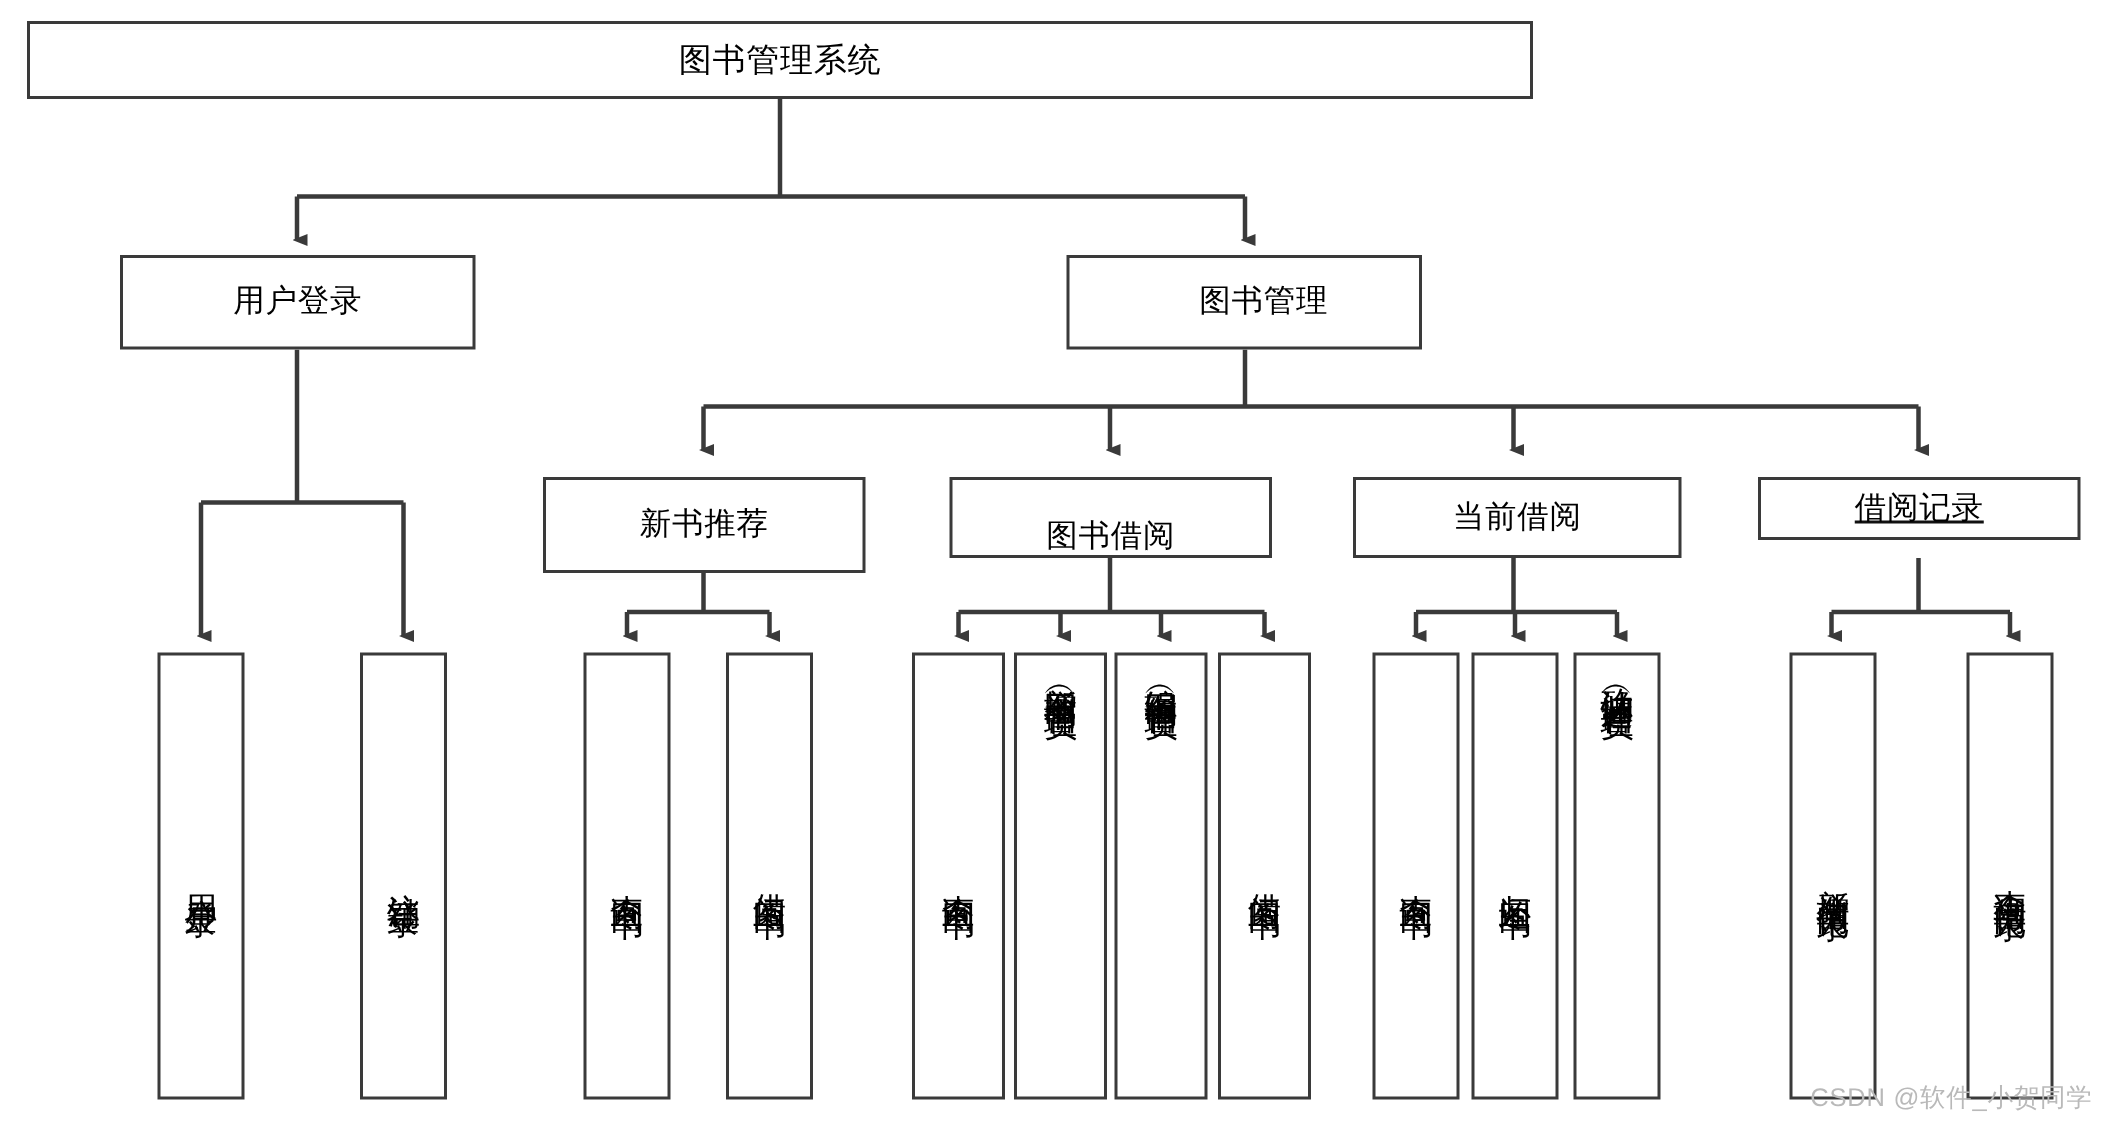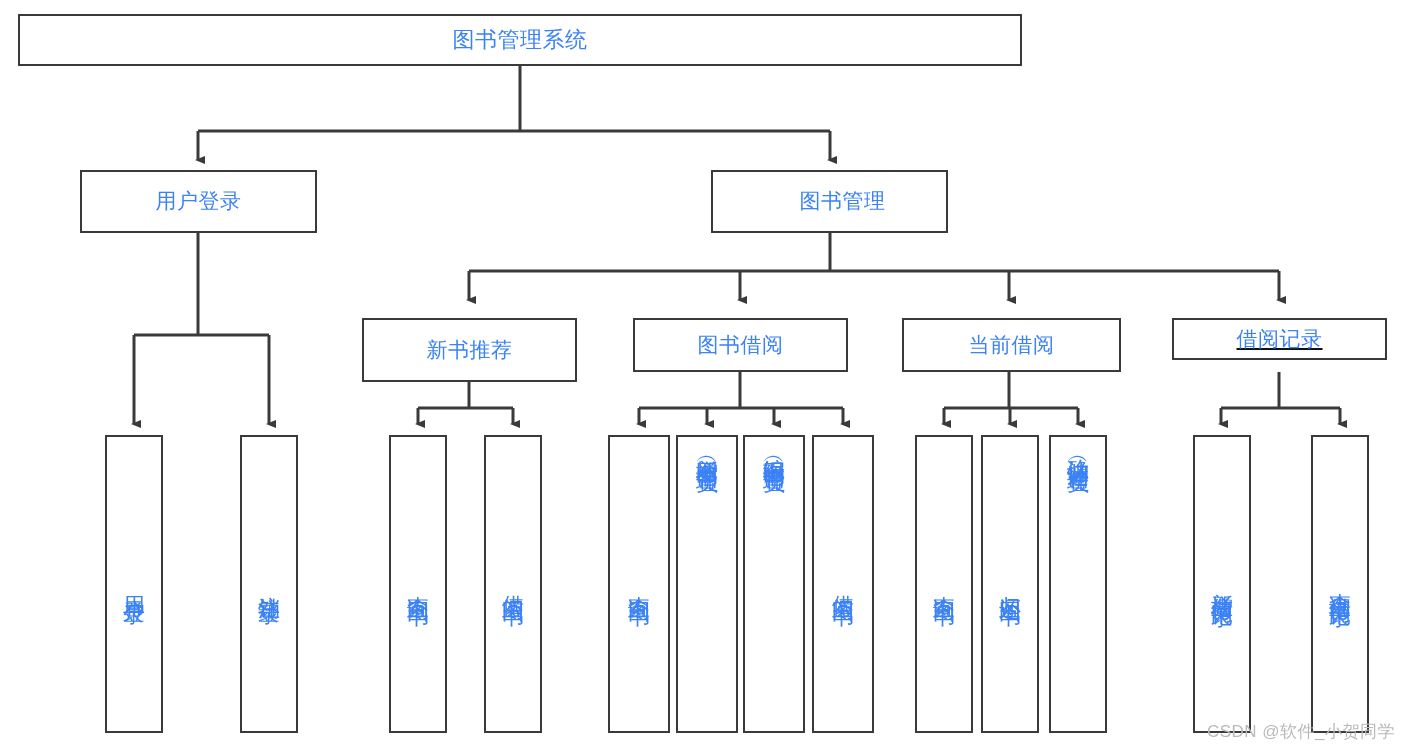--- a/index.html
+++ b/index.html
@@ -28,21 +28,21 @@
     background:#ffffff;
     display:flex;
     align-items:center;
     justify-content:center;
     text-align:center;
   }
   .node .label{
     font-size:21px;
     line-height:1.15;
     letter-spacing:0.5px;
-    color:#3b82f6;
+    color:#000000;
     white-space:nowrap;
   }
   .node.root .label{ font-size:22px; }
   
   .node.vert{
     align-items:flex-start;
     justify-content:center;
     padding-top:4px;
   }
   .node.vert .label{
@@ -135,21 +135,21 @@
   </div>
 
   <div class="node" style="left:711px; top:170px; width:237px; height:63px;padding-left:26px;">
     <span class="label">图书管理</span>
   </div>
 
   <div class="node" style="left:362px; top:318px; width:215px; height:64px;">
     <span class="label">新书推荐</span>
   </div>
 
-  <div class="node" style="left:633px; top:318px; width:215px; height:54px;">
+  <div class="node" style="left:633px; top:318px; width:215px; height:54px;align-items:flex-end;">
     <span class="label">图书借阅</span>
   </div>
 
   <div class="node" style="left:902px; top:318px; width:219px; height:54px;">
     <span class="label">当前借阅</span>
   </div>
 
   <div class="node" style="left:1172px; top:318px; width:215px; height:42px;text-decoration:underline;">
     <span class="label">借阅记录</span>
   </div>

